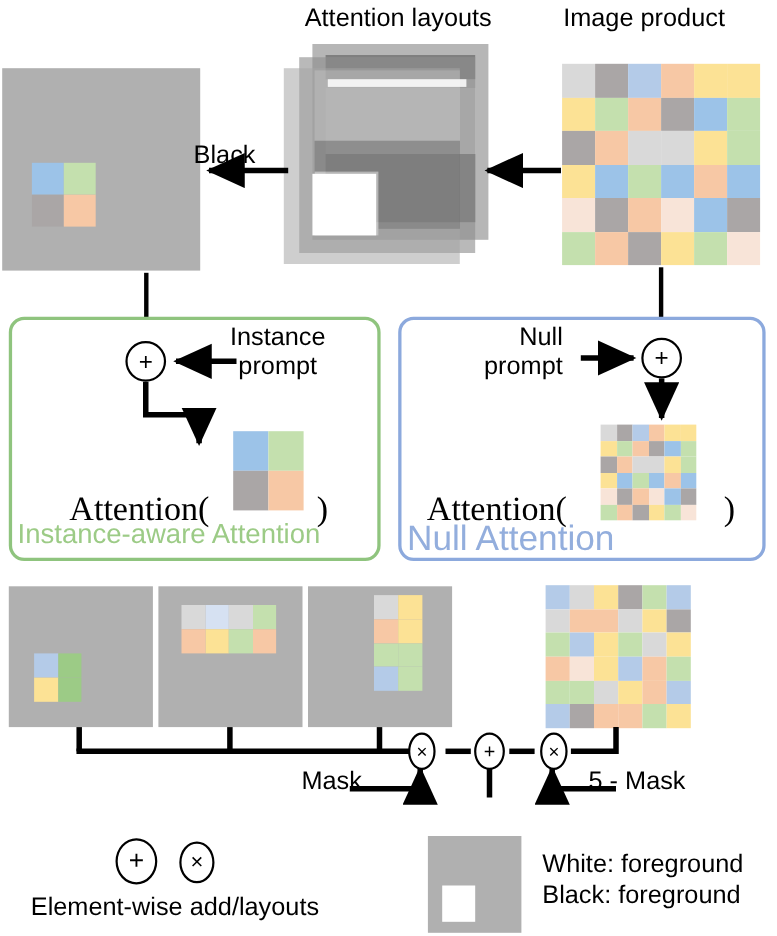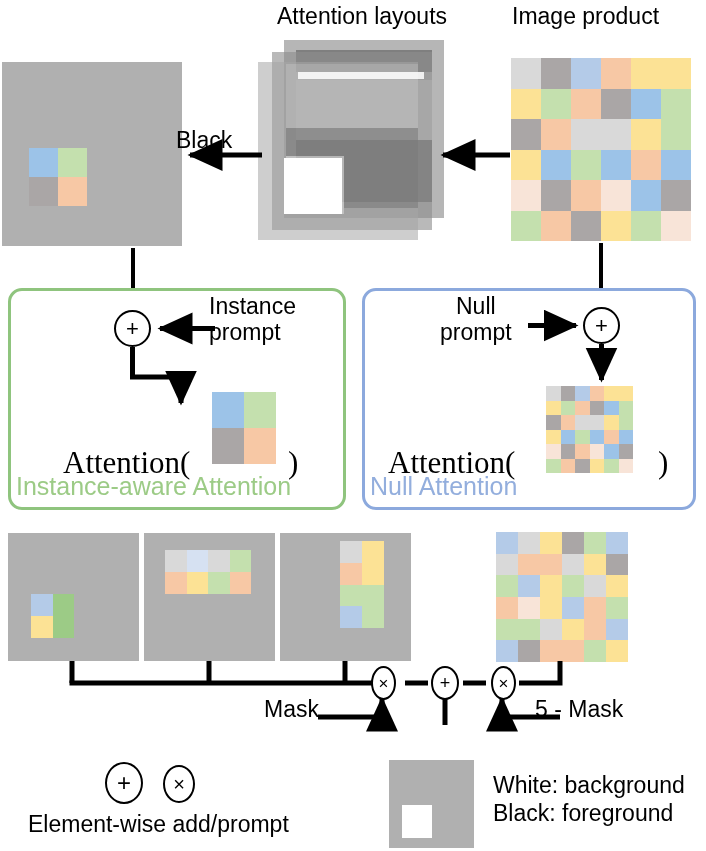--- a/index.html
+++ b/index.html
@@ -128,21 +128,21 @@
     <marker id="ah2" markerWidth="8" markerHeight="8" refX="6.5" refY="3.2" orient="auto" markerUnits="strokeWidth">
       <path d="M0,0 L7,3.2 L0,6.4 z" fill="#000"></path>
     </marker>
   </defs>
 
   <line x1="215" y1="48.5" x2="160" y2="48.5" stroke="#000" stroke-width="5" marker-end="url(#ah2)"></line>
 
   <polyline points="132.5,67 132.5,97 181,97 181,123" fill="none" stroke="#000" stroke-width="5" marker-end="url(#ah2)"></polyline>
 </svg>
 
-<div class="abs lbl" style="left:209px;top:294px;text-align:left;">Instance
+<div class="abs lbl" style="left:209px;top:294px;text-align:center;">Instance
 prompt</div>
 
 <div class="abs lbl-serif" style="left:63px;top:415px;">Attention(</div>
 <div class="abs grid" style="left:212px;top:392px;width:64px;height:72px;grid-template-columns:repeat(2,1fr);grid-template-rows:repeat(2,1fr);">
   <div style="background:#9cc3e8"></div>
   <div style="background:#c4e0ae"></div>
   <div style="background:#aaa6a6"></div>
   <div style="background:#f7c8a5"></div>
 </div>
 <div class="abs lbl-serif" style="left:288px;top:415px;">)</div>
@@ -160,21 +160,21 @@
     <marker id="ah3" markerWidth="8" markerHeight="8" refX="6.5" refY="3.2" orient="auto" markerUnits="strokeWidth">
       <path d="M0,0 L7,3.2 L0,6.4 z" fill="#000"></path>
     </marker>
   </defs>
 
   <line x1="168" y1="45.5" x2="216" y2="45.5" stroke="#000" stroke-width="5" marker-end="url(#ah3)"></line>
 
   <line x1="241.5" y1="64" x2="241.5" y2="100" stroke="#000" stroke-width="5" marker-end="url(#ah3)"></line>
 </svg>
 
-<div class="abs lbl" style="left:440px;top:294px;text-align:center;">Null
+<div class="abs lbl" style="left:440px;top:294px;text-align:right;">Null
 prompt</div>
 
 <div class="abs lbl-serif" style="left:388px;top:415px;">Attention(</div>
 
 <div class="abs grid" style="left:546px;top:386px;width:87px;height:87px;grid-template-columns:repeat(6,1fr);grid-template-rows:repeat(6,1fr);">
   <div style="background:#d9d9d9"></div>
   <div style="background:#aaa6a6"></div>
   <div style="background:#b4cbe8"></div>
   <div style="background:#f7c8a5"></div>
   <div style="background:#fce295"></div>
@@ -211,21 +211,21 @@
   <div style="background:#c4e0ae"></div>
   <div style="background:#f7c8a5"></div>
   <div style="background:#aaa6a6"></div>
   <div style="background:#fce295"></div>
   <div style="background:#c4e0ae"></div>
   <div style="background:#f8e4d8"></div>
 </div>
 
 <div class="abs lbl-serif" style="left:658px;top:415px;">)</div>
 
-<div class="abs lbl" style="left:370px;top:472px;color:#93aedd;font-size:25px;">Null Attention</div>
+<div class="abs lbl" style="left:370px;top:472px;color:#93aedd;font-size:32px;">Null Attention</div>
 
 <div class="abs gray-panel" style="left:8px;top:533px;width:131px;height:128px;"></div>
 <div class="abs grid" style="left:31px;top:594px;width:43px;height:44px;grid-template-columns:repeat(2,1fr);grid-template-rows:repeat(2,1fr);">
   <div style="background:#b4cbe8"></div>
   <div style="background:#9ccb86"></div>
   <div style="background:#fce295"></div>
   <div style="background:#9ccb86"></div>
 </div>
 
 <div class="abs gray-panel" style="left:144px;top:533px;width:131px;height:128px;"></div>
@@ -325,28 +325,28 @@
 <div class="abs opbox" style="left:371px;top:666px;width:25px;height:34px;font-size:17px;">
   <span>×</span>
 </div>
 <div class="abs opbox" style="left:431px;top:666px;width:28px;height:34px;font-size:18px;">
   <span>+</span>
 </div>
 <div class="abs opbox" style="left:491px;top:666px;width:25px;height:34px;font-size:17px;">
   <span>×</span>
 </div>
 
-<div class="abs lbl" style="left:264px;top:697px;">Mask</div>
+<div class="abs lbl" style="left:274px;top:697px;">Mask</div>
 <div class="abs lbl" style="left:403px;top:760px;">Output</div>
 <div class="abs lbl" style="left:535px;top:697px;">5 - Mask</div>
 
 <div class="abs opbox" style="left:105px;top:762px;width:38px;height:42px;font-size:24px;border-width:2px;">
   <span>+</span>
 </div>
 <div class="abs opbox" style="left:163px;top:765px;width:32px;height:38px;font-size:20px;border-width:2px;">
   <span>×</span>
 </div>
-<div class="abs lbl" style="left:28px;top:812px;">Element-wise add/prompt</div>
+<div class="abs lbl" style="left:28px;top:812px;">Element-wise add/layouts</div>
 
 <div class="abs gray-panel" style="left:389px;top:760px;width:85px;height:88px;"></div>
 <div class="abs" style="left:402px;top:805px;width:30px;height:33px;background:#ffffff;"></div>
-<div class="abs lbl" style="left:493px;top:773px;">White: background</div>
+<div class="abs lbl" style="left:493px;top:773px;">White: foreground</div>
 <div class="abs lbl" style="left:493px;top:801px;">Black: foreground</div>
 
 </body></html>

